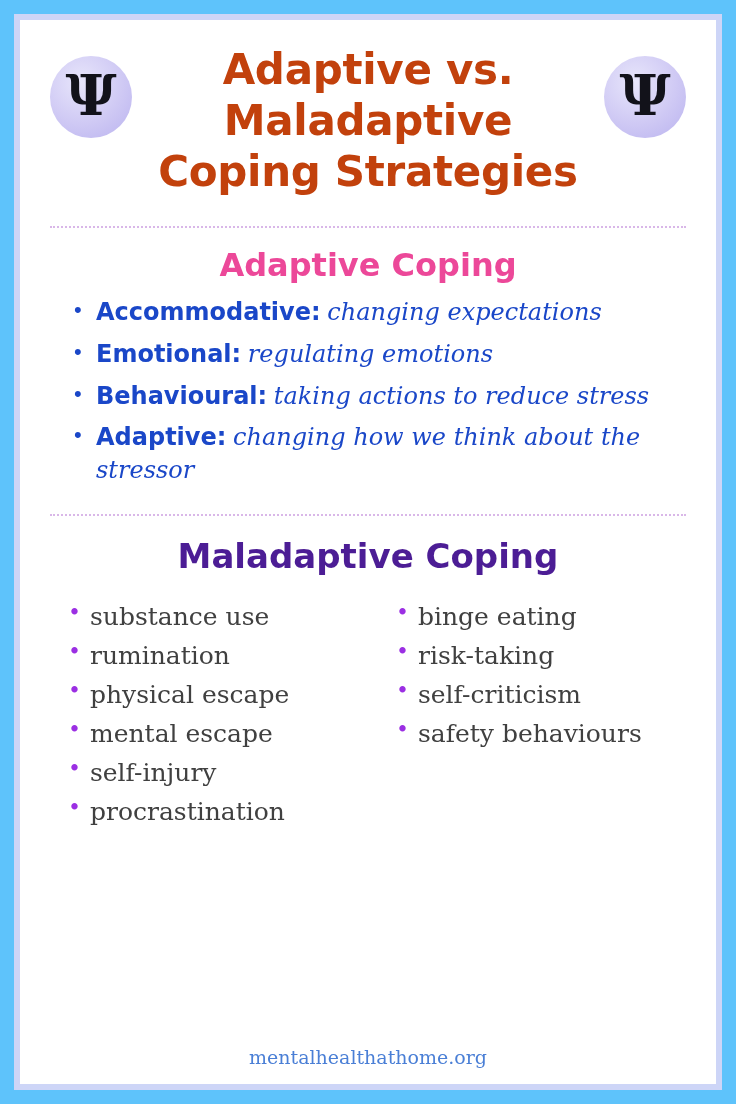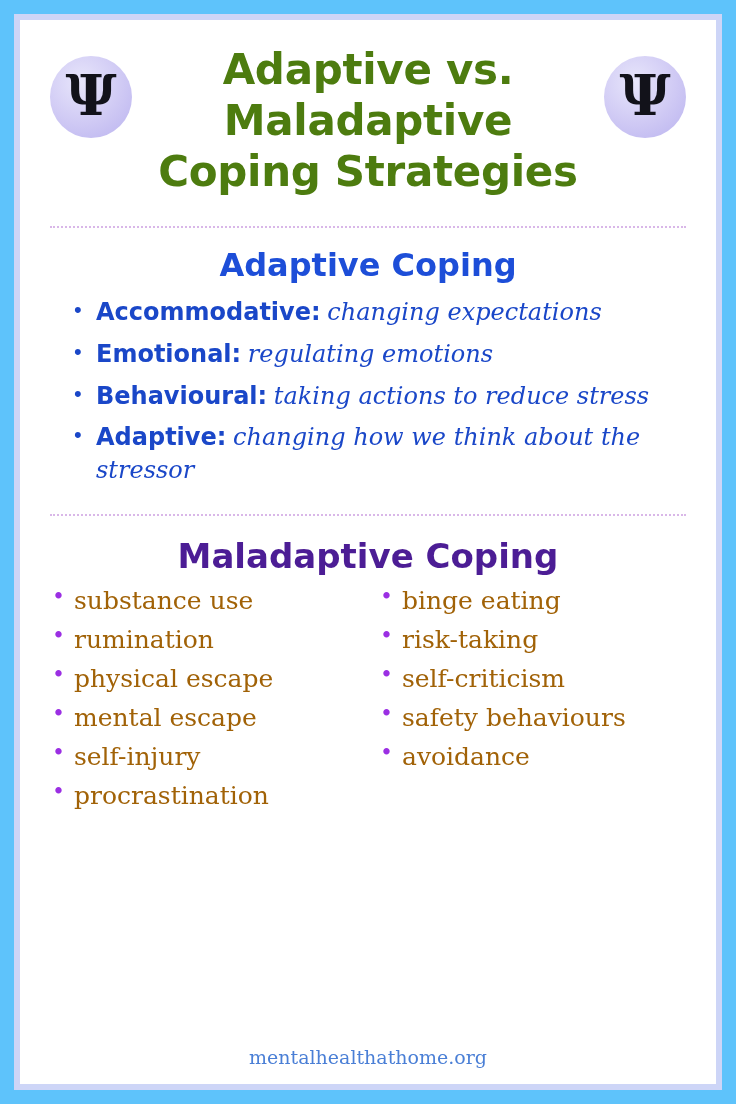--- a/index.html
+++ b/index.html
@@ -55,21 +55,21 @@
   .logo .glyph {
     font-family: "DejaVu Serif", serif;
     font-size: 56px;
     line-height: 56px;
     color: #12121a;
     font-weight: 700;
     margin-top: -4px;
   }
   .title {
     text-align: center;
-    color: #4d7c0f;
+    color: #c2410c;
     font-family: "DejaVu Sans", sans-serif;
     font-weight: 700;
     font-size: 42px;
     line-height: 1.22;
     letter-spacing: -0.3px;
     margin: 0 auto;
     padding: 6px 95px 0 95px;
   }
 
   .divider {
@@ -81,21 +81,21 @@
 
   
   .section { padding: 0 18px; }
   .section-title {
     text-align: center;
     font-family: "DejaVu Sans", sans-serif;
     font-weight: 700;
     font-size: 32px;
     margin: 8px 0 12px 0;
   }
-  .section-title.adaptive { color: #1d4ed8; }
+  .section-title.adaptive { color: #ec4899; }
   .section-title.maladaptive { color: #4c1d95; font-size: 34px; margin-top: 10px;}
 
   ul.adaptive-list {
     list-style: none;
     margin: 0;
     padding: 0 22px 0 36px;
     color: #1a47c8;
   }
   ul.adaptive-list li {
     position: relative;
@@ -125,23 +125,23 @@
   .mal-columns {
     display: flex;
     padding: 0 18px 0 30px;
     gap: 8px;
   }
   .mal-col {
     flex: 1 1 50%;
   }
   ul.mal-list {
     list-style: none;
-    margin: 0;
+    margin: 16px;
     padding: 0;
-    color: #a16207;
+    color: #404040;
   }
   ul.mal-list li {
     position: relative;
     font-family: "DejaVu Serif", serif;
     font-size: 25px;
     line-height: 1.0;
     padding: 0 0 0 24px;
     margin-bottom: 14px;
   }
   ul.mal-list li::before {
@@ -221,21 +221,20 @@
           <li>self-injury</li>
           <li>procrastination</li>
         </ul>
       </div>
       <div class="mal-col">
         <ul class="mal-list">
           <li>binge eating</li>
           <li>risk-taking</li>
           <li>self-criticism</li>
           <li>safety behaviours</li>
-          <li>avoidance</li>
         </ul>
       </div>
     </div>
 
     <div class="footer">mentalhealthathome.org</div>
 
   </div>
 </div>
 
 </body></html>

